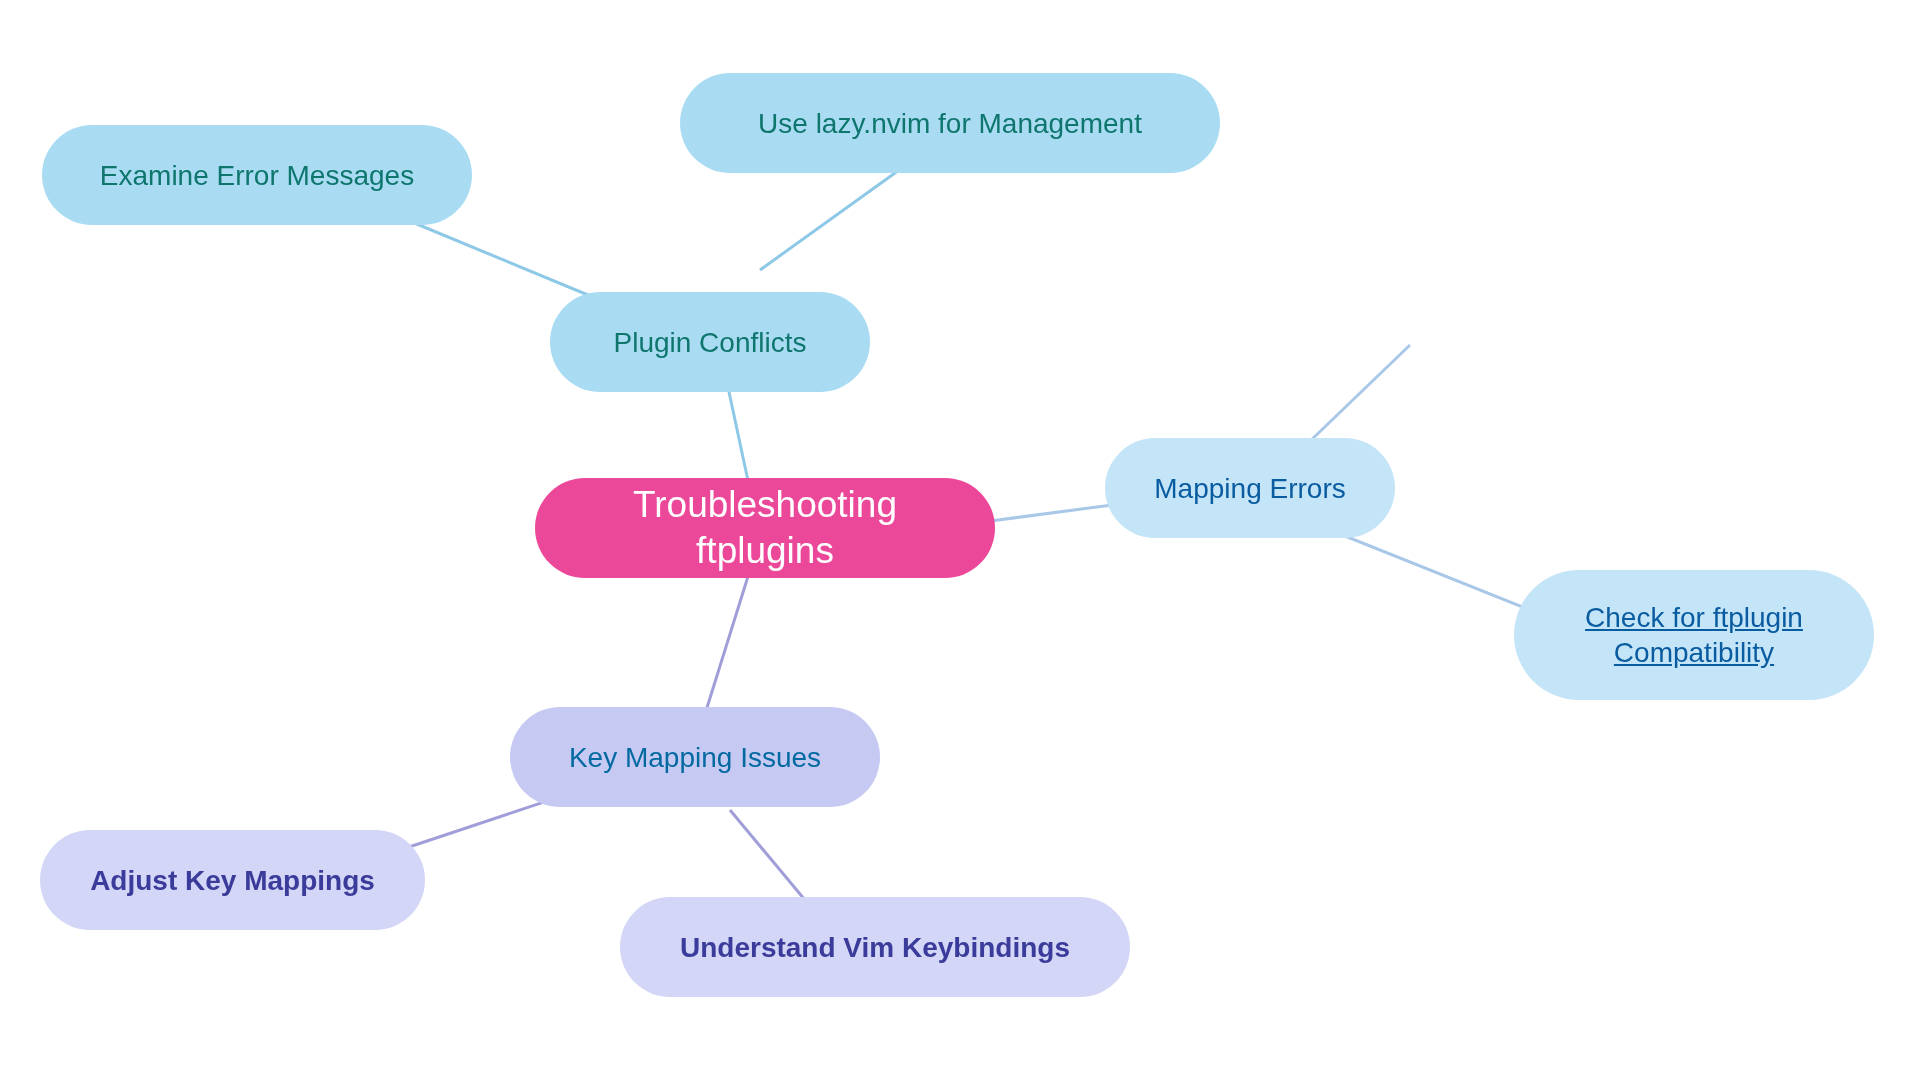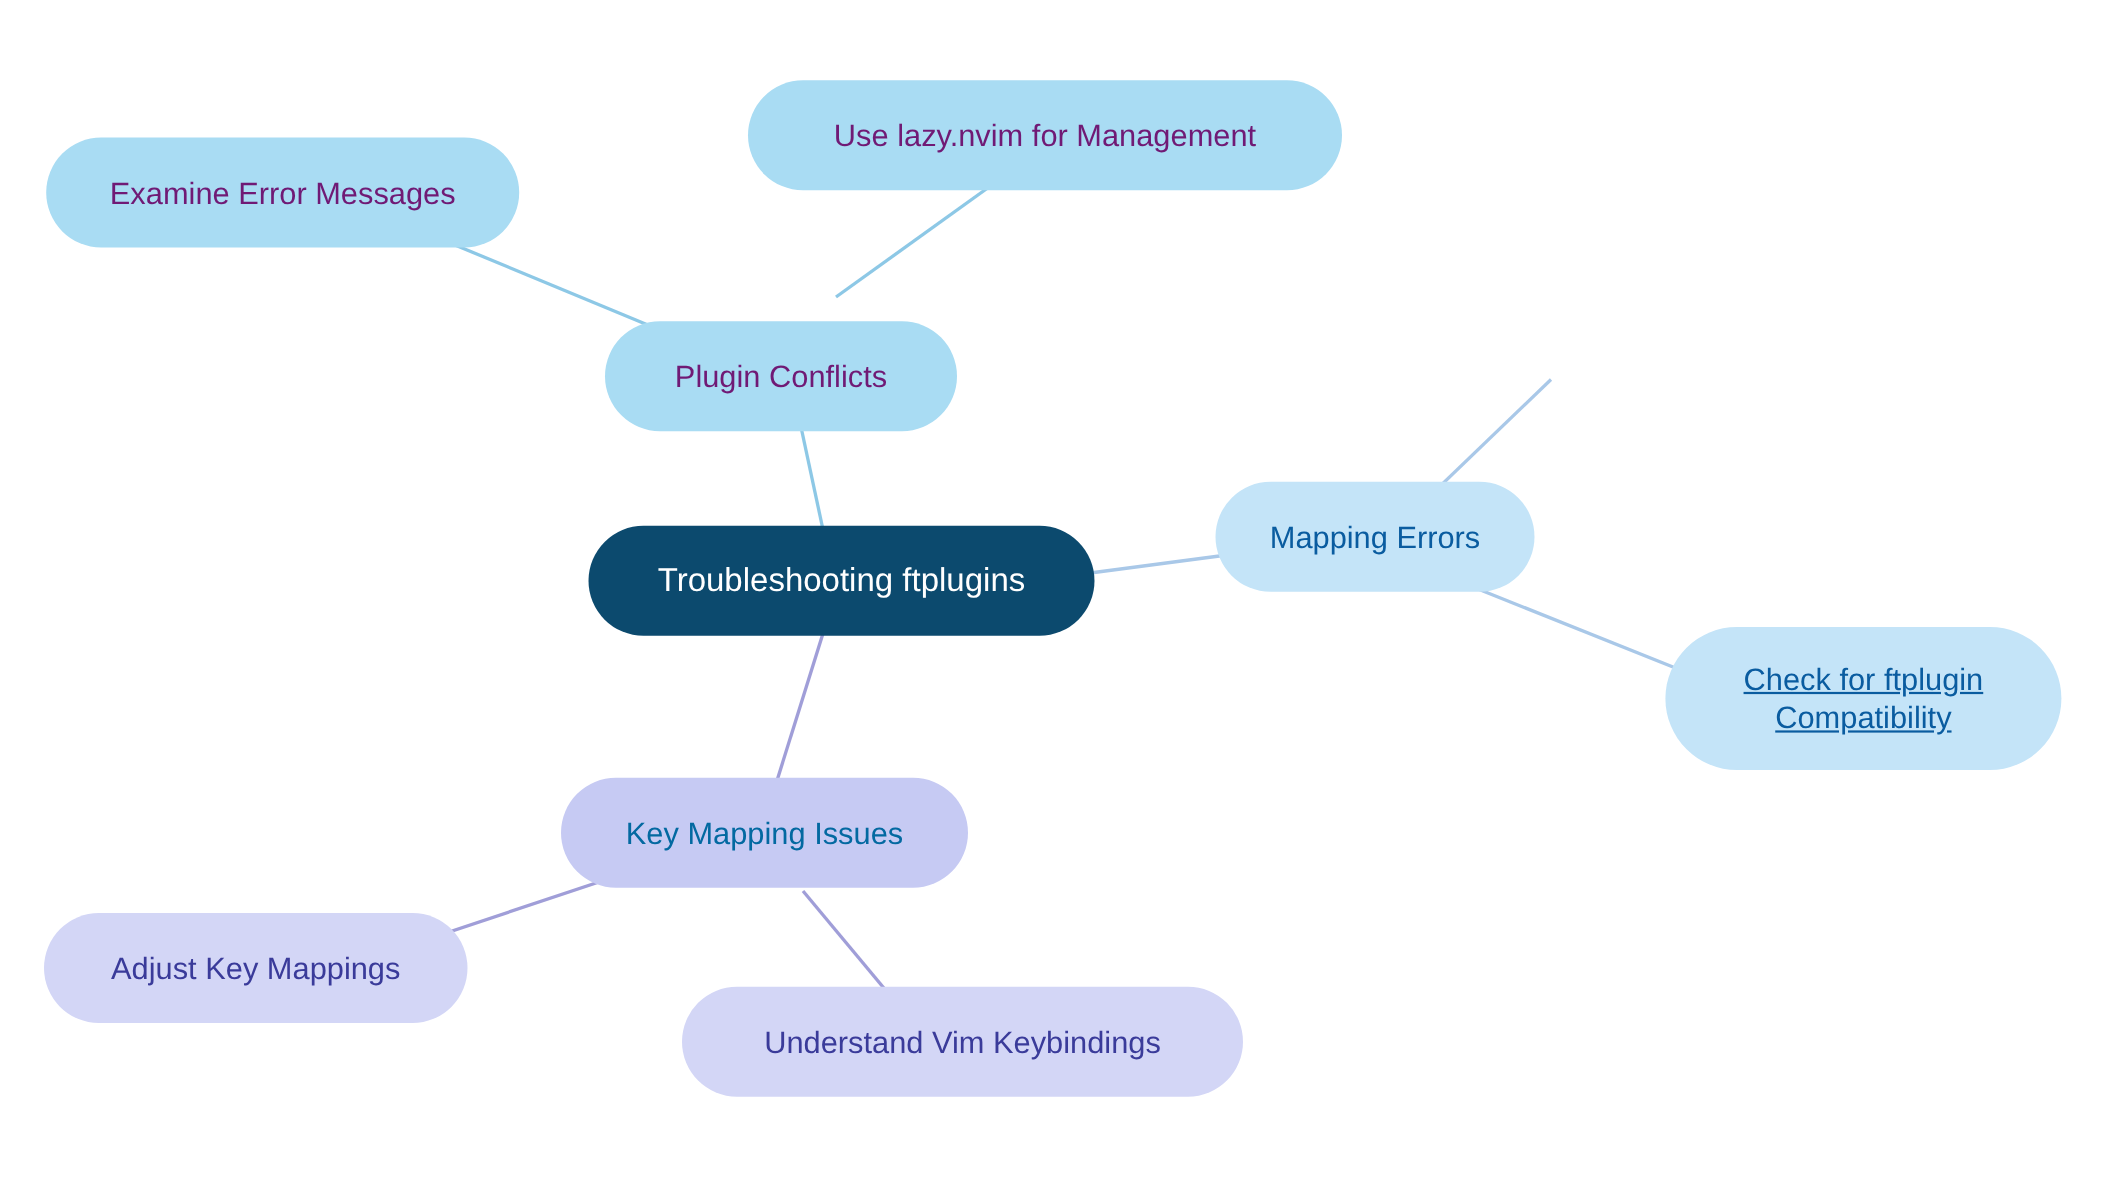--- a/index.html
+++ b/index.html
@@ -30,39 +30,40 @@
     align-items: center;
     justify-content: center;
     text-align: center;
     border-radius: 999px;
     padding: 0 38px;
     font-size: 28px;
     line-height: 1.25;
     white-space: pre-line;
   }
   .node.root {
-    background: #0c4a6e;
+    background: #ec4899;
     color: #ffffff;
-    font-size: 30px;
+    font-size: 37px;
   }
   .node.blue-mid {
     background: #a9dcf3;
-    color: #701a75;
+    color: #0f766e;
   }
   .node.blue-light {
     background: #c4e4f8;
     color: #0a5ca0;
   }
   .node.purple-mid {
     background: #c6caf3;
     color: #0369a1;
   }
   .node.purple-light {
     background: #d3d6f6;
     color: #3a3b9a;
+    font-weight: bold;
   }
 </style>
 </head>
 <body>
 
 <div class="canvas">
 
   <svg class="edges">
 
     <line x1="750" y1="490" x2="720" y2="350" stroke="#8dc8e6" stroke-width="3"></line>

